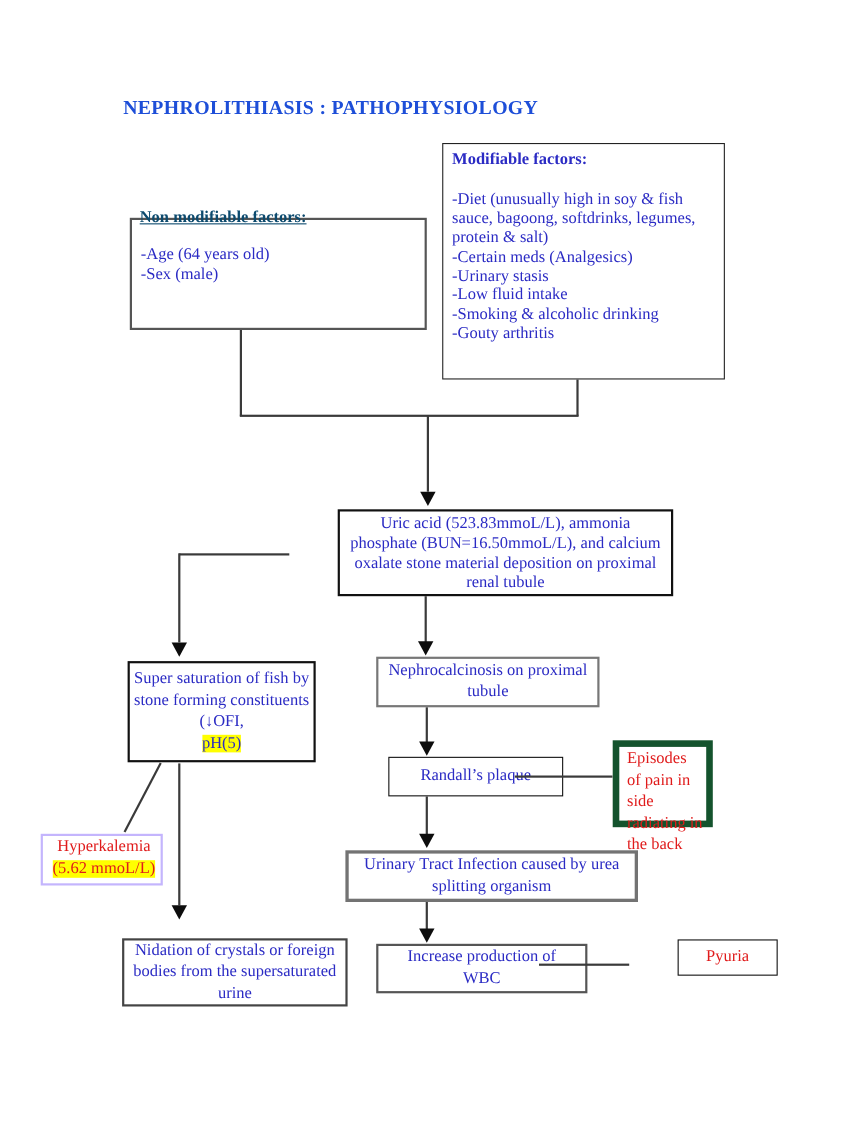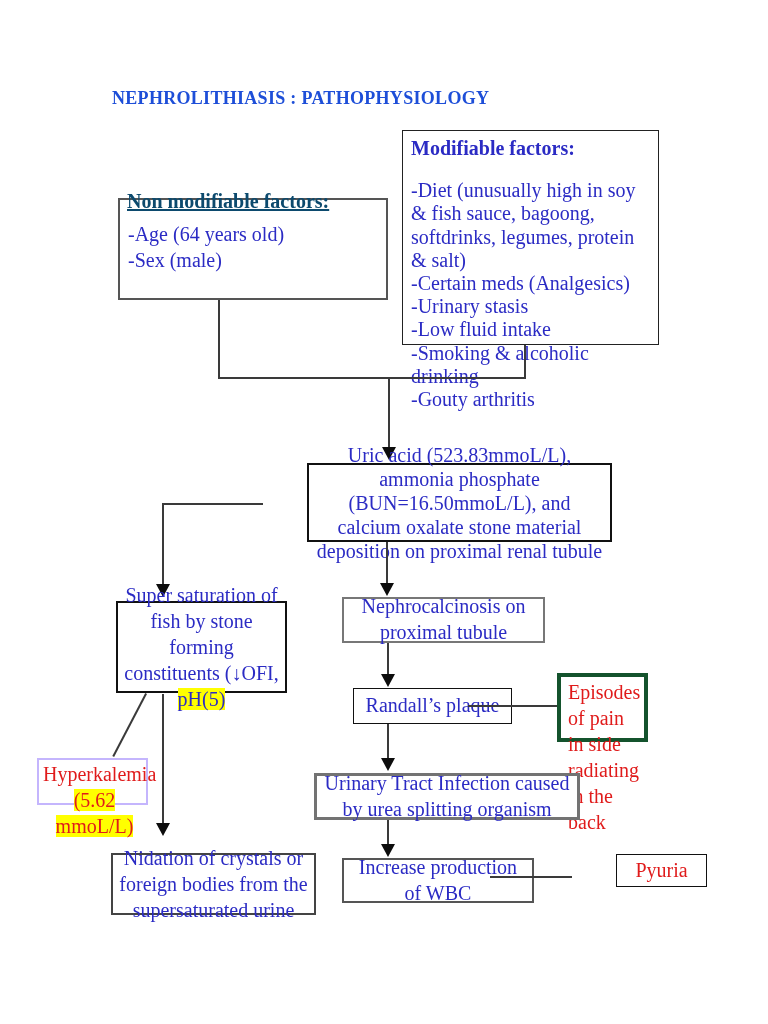--- a/index.html
+++ b/index.html
@@ -16,21 +16,21 @@
     font-size:18px;font-weight:bold;
     color:#1d4ed8;
     letter-spacing:0.3px;
     white-space:nowrap;
   }
   .box{
     position:absolute;
     border:1px solid #222;
     box-sizing:border-box;
     color:#2b2bc4;
-    font-size:20px;
+    font-size:15px;
     line-height:1.28;
     background:#fff;
   }
   .box.center{
     display:flex;align-items:center;justify-content:center;
     text-align:center;
     margin-left:44px;
   }
   .overlap-heading{
     position:absolute;
@@ -116,21 +116,21 @@
 
   <div class="vline" style="left:387px;top:643px;height:32px;"></div>
   <div class="arrowhead" style="left:381px;top:674px;"></div>
 
   <div class="box center" style="left:309px;top:688px;width:159px;height:36px;border:1px solid #111;">
     <div>Randall’s plaque</div>
   </div>
 
   <div class="hline" style="left:468px;top:705px;width:89px;"></div>
 
-  <div class="box" style="left:557px;top:673px;width:91px;height:69px;border:4px solid #14532d;line-height:1.3;">
+  <div class="box" style="left:557px;top:673px;width:91px;height:79px;border:6px solid #14532d;line-height:1.3;">
     <div class="red" style="padding:2px 2px 0 7px;">Episodes of pain in side radiating in the back</div>
   </div>
 
   <div class="diag" style="left:147px;top:694px;width:71px;transform:rotate(117.6deg);"></div>
 
   <div class="box" style="left:37px;top:758px;width:111px;height:47px;border:2px solid #c4b5fd;line-height:1.3;text-align:center;">
     <div style="padding:1px 0 0 4px;">
       <div class="red">Hyperkalemia</div>
       <div><span class="red hl">(5.62 mmoL/L)</span></div>
     </div>

